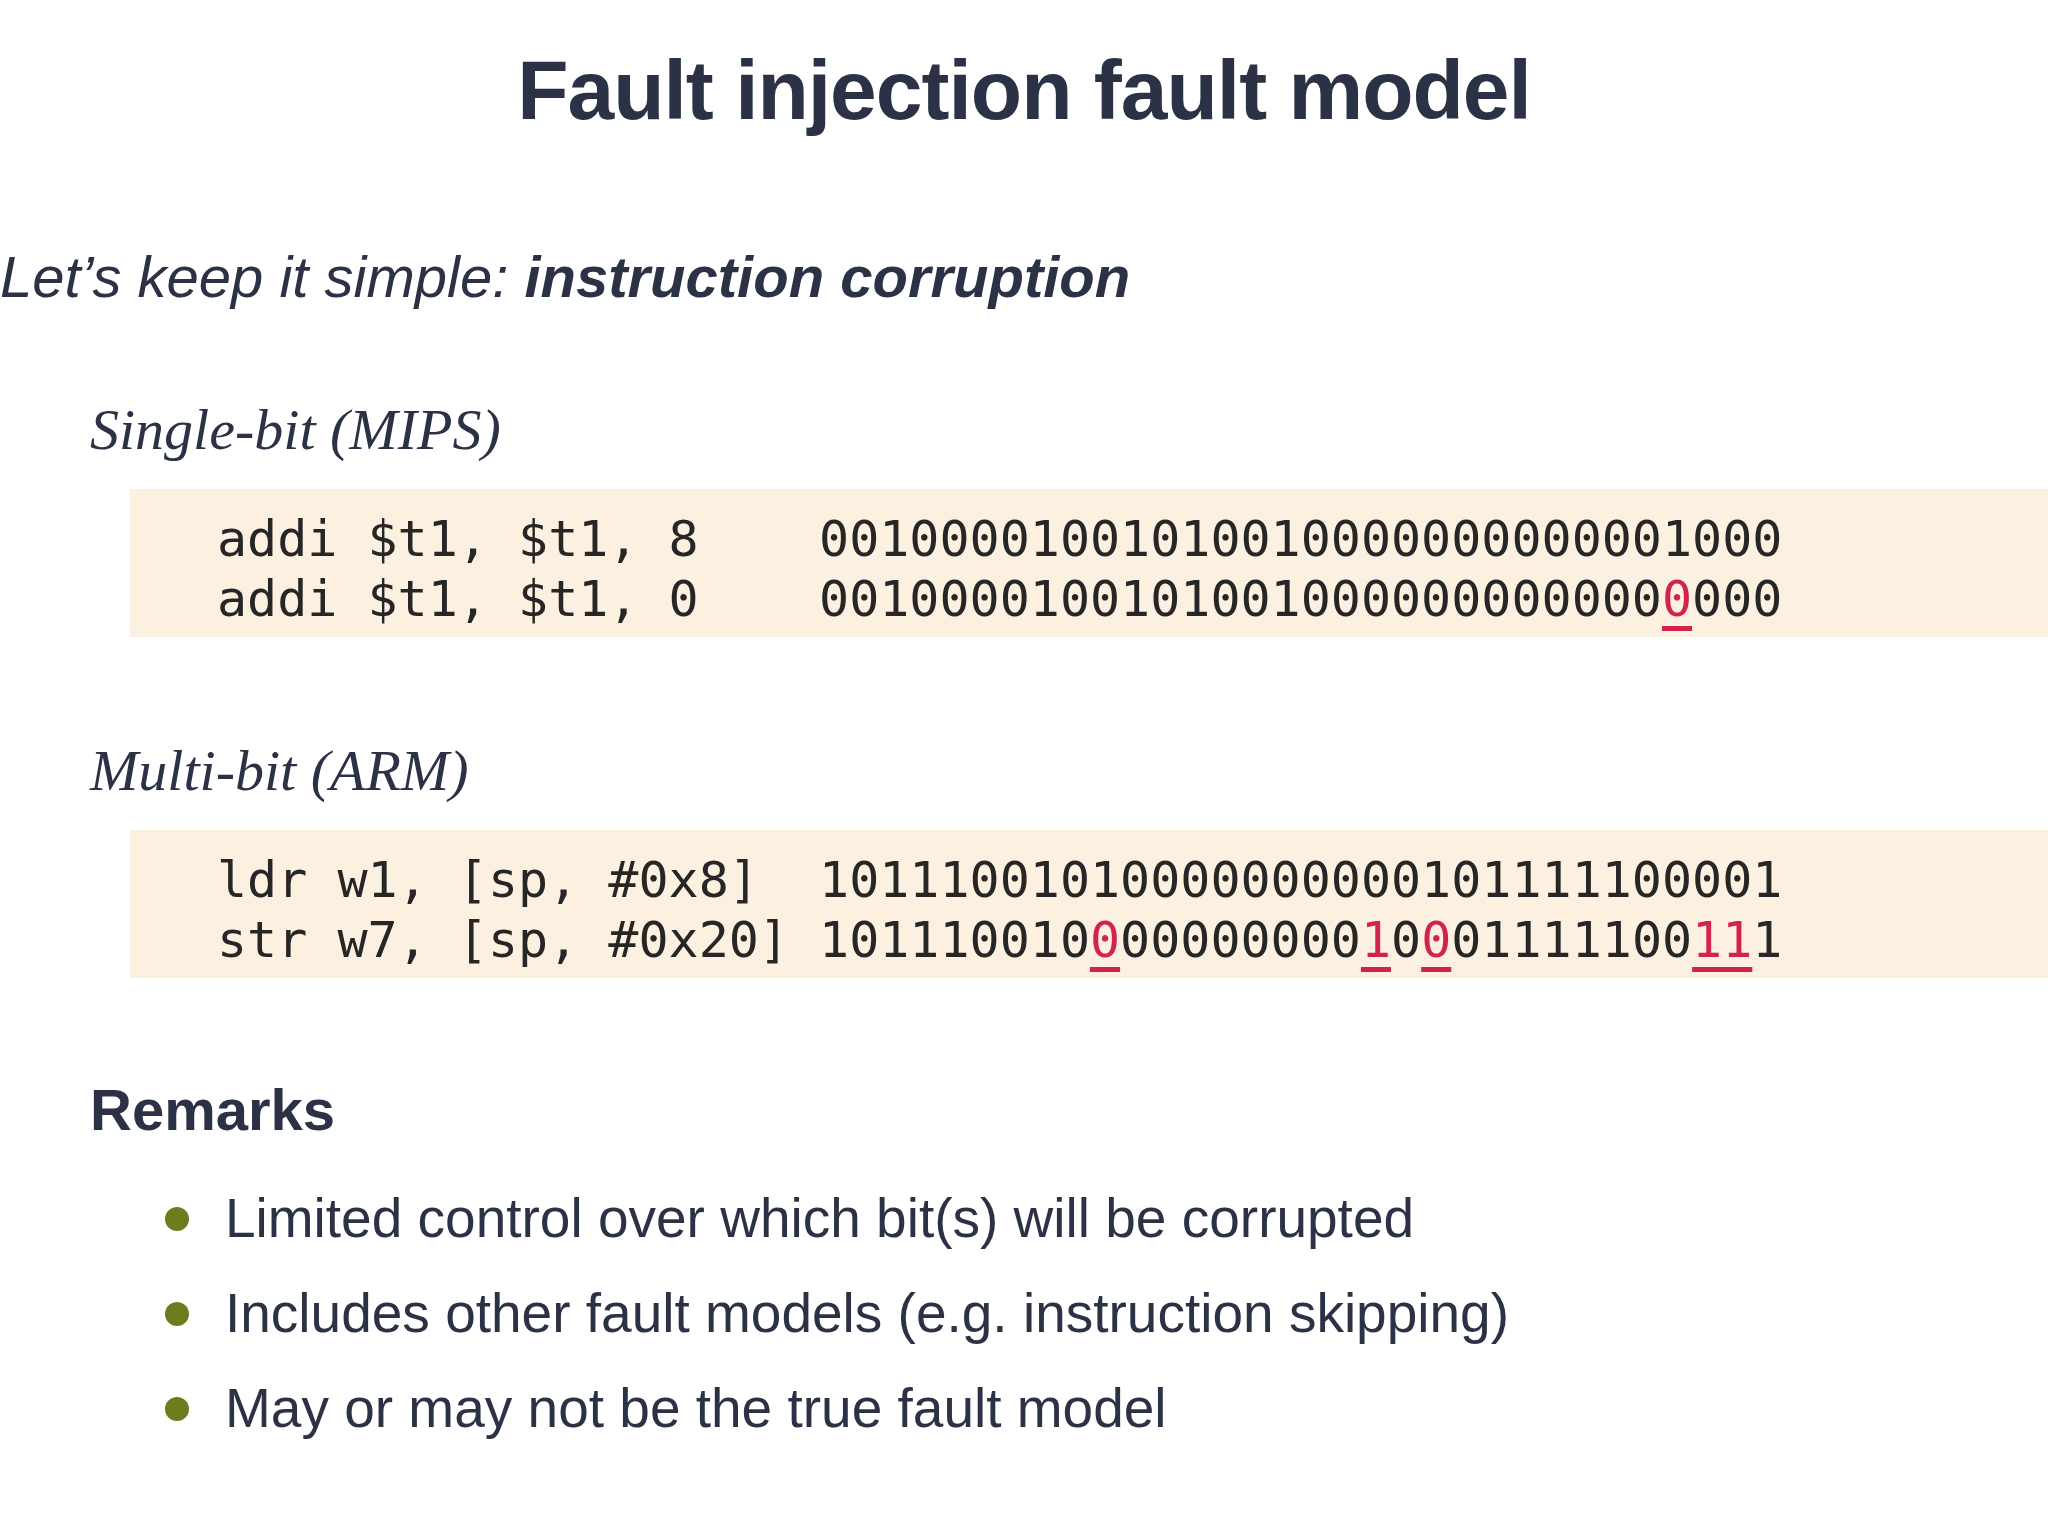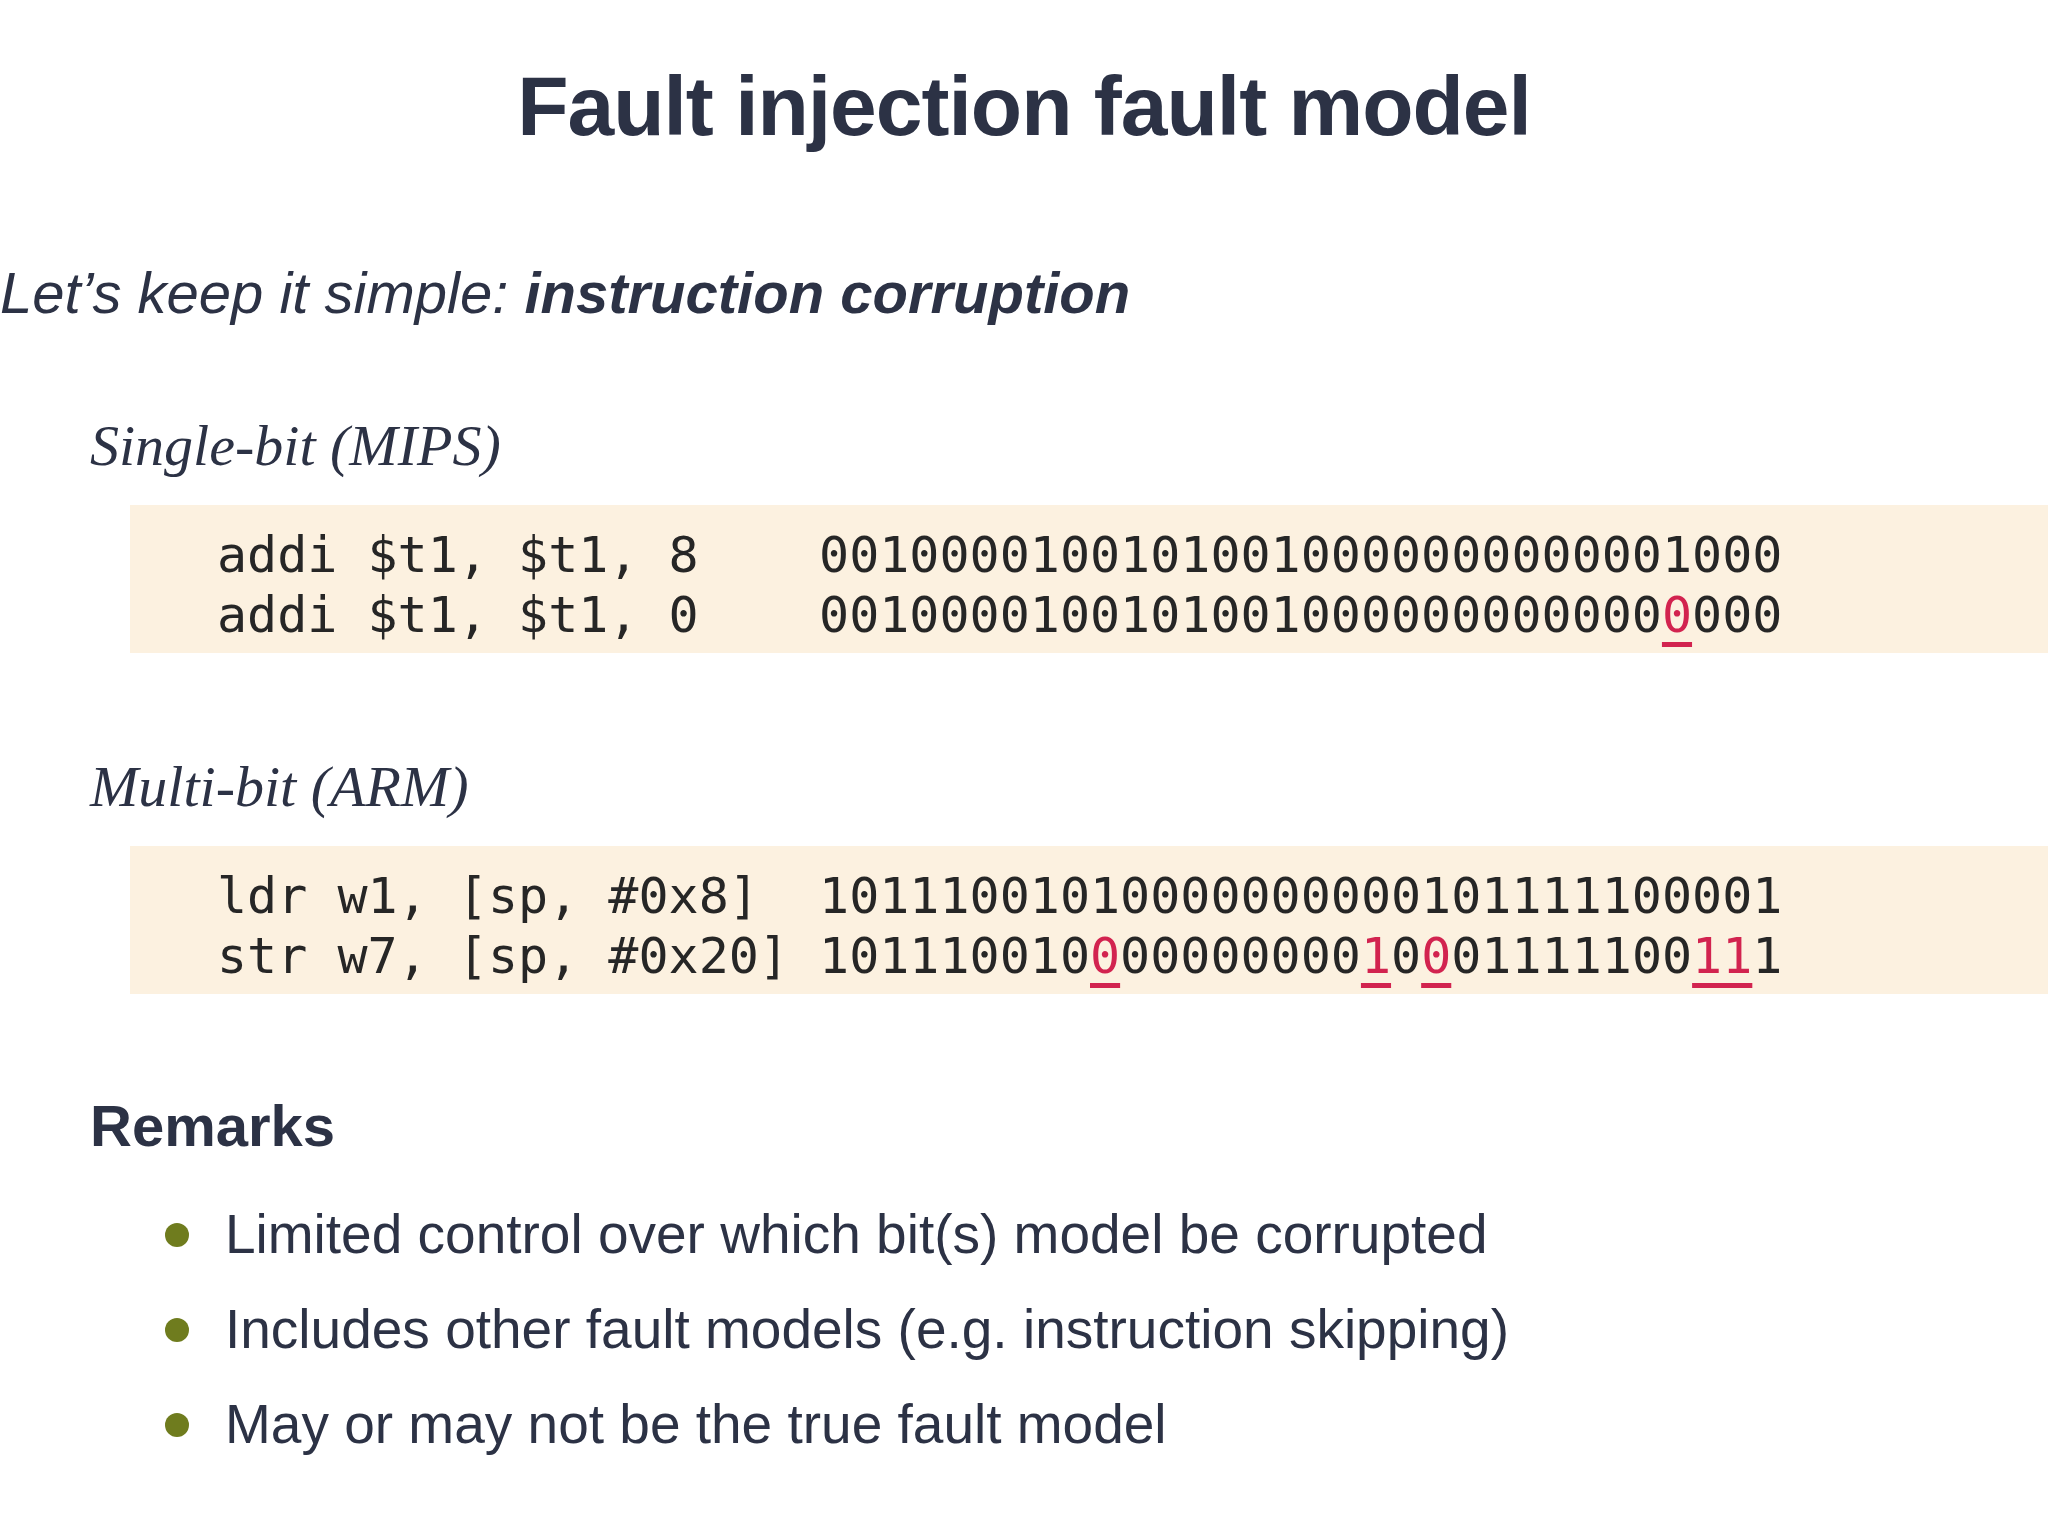--- a/index.html
+++ b/index.html
@@ -11,21 +11,21 @@
     position: relative;
     width: 2048px;
     height: 1536px;
     overflow: hidden;
     background: var(--color-background, #ffffff);
     color: var(--color-text, #2c3245);
     font-family: "Liberation Sans", sans-serif;
   }
   .title {
     margin: 0;
-    padding-top: 58px;
+    padding-top: 42px;
     text-align: center;
     font-size: 84px;
     line-height: 97px;
     font-weight: bold;
     letter-spacing: -1px;
   }
   .subtitle {
     margin: 104px 0 0 0;
     font-size: 58px;
     line-height: 67px;
@@ -106,18 +106,18 @@
 
   <pre class="code-box"><div class="code-line"><span>addi $t1, $t1, 8    </span><span>00100001001010010000000000001000</span></div><div class="code-line"><span>addi $t1, $t1, 0    </span><span>0010000100101001000000000000</span><span class="bit-flip">0</span><span>000</span></div></pre>
 
   <h2 class="section-heading heading-arm">Multi-bit (ARM)</h2>
 
   <pre class="code-box"><div class="code-line"><span>ldr w1, [sp, #0x8]  </span><span>10111001010000000000101111100001</span></div><div class="code-line"><span>str w7, [sp, #0x20] </span><span>101110010</span><span class="bit-flip">0</span><span>00000000</span><span class="bit-flip">1</span><span>0</span><span class="bit-flip">0</span><span>01111100</span><span class="bit-flip">11</span><span>1</span></div></pre>
 
   <h3 class="remarks-heading">Remarks</h3>
 
   <ul class="remarks-list">
-    <li><span class="dot"></span><span>Limited control over which bit(s) model be corrupted</span></li>
+    <li><span class="dot"></span><span>Limited control over which bit(s) will be corrupted</span></li>
     <li><span class="dot"></span><span>Includes other fault models (e.g. instruction skipping)</span></li>
     <li><span class="dot"></span><span>May or may not be the true fault model</span></li>
   </ul>
 
 </div>
 
 </body></html>

